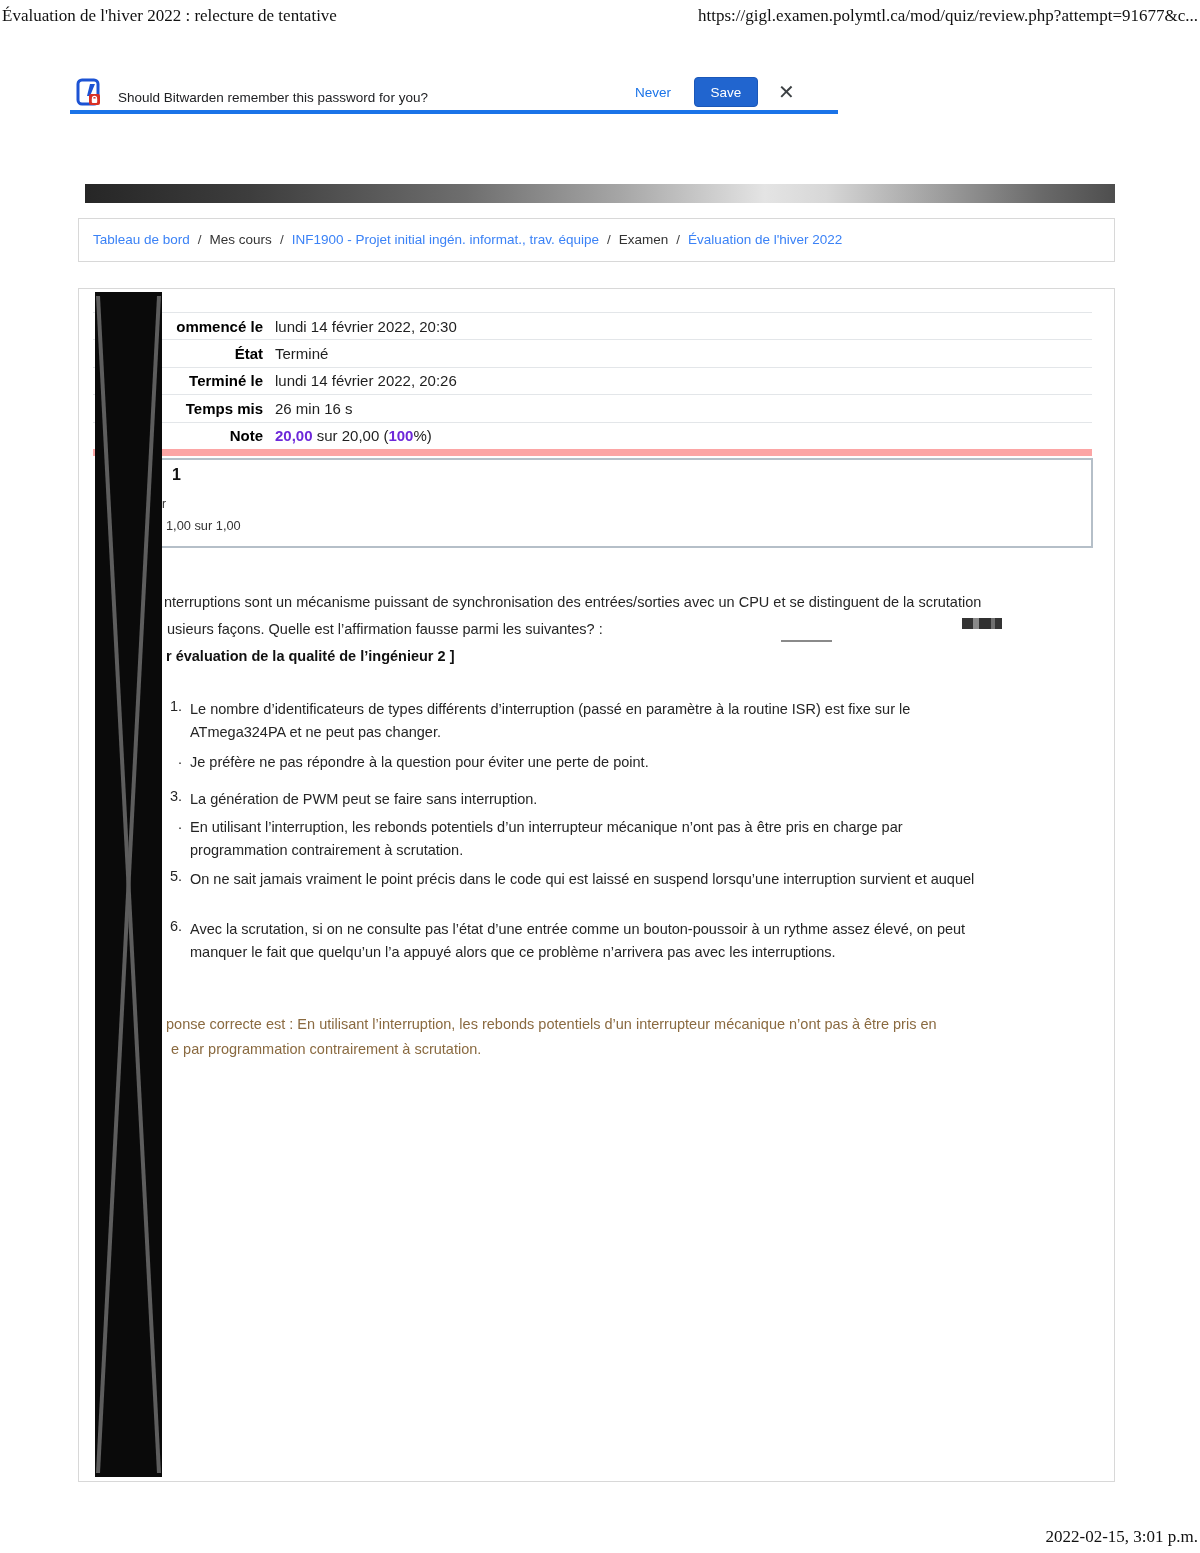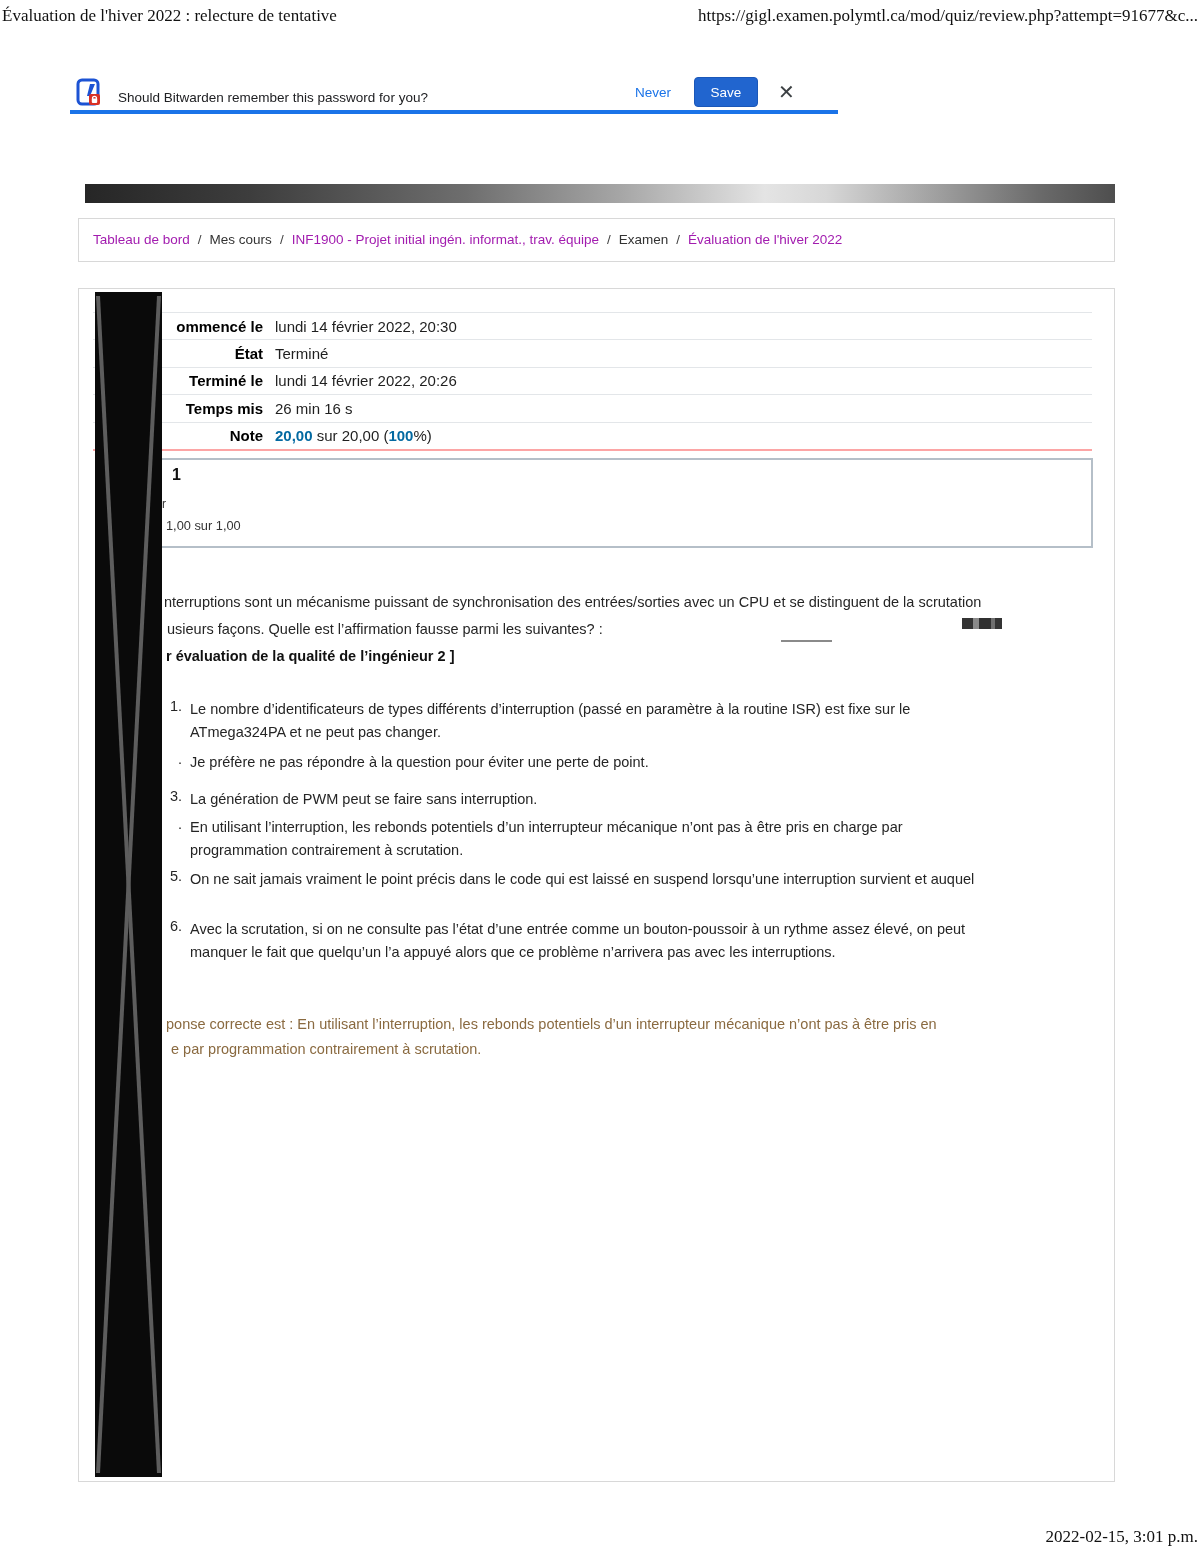--- a/index.html
+++ b/index.html
@@ -27,34 +27,34 @@
   #bw-line{left:70px;top:110px;width:768px;height:4px;background:#1a73e8;}
 
   
   #grad-bar{left:85px;top:184px;width:1030px;height:19px;
     background:linear-gradient(90deg,#262626 0%,#3d3d3d 16%,#6e6e6e 37%,#a6a6a6 52%,
                #e4e4e4 66%,#d7d7d7 72%,#9e9e9e 83%,#696969 93%,#4e4e4e 100%);}
 
   
   #bc-box{left:78px;top:218px;width:1037px;height:44px;border:1px solid #d8d8d8;background:#fff;box-sizing:border-box;}
   #breadcrumb{position:absolute;left:14px;top:13px;font-size:13.5px;white-space:nowrap;}
-  .bc-link{color:#a21caf;text-decoration:none;cursor:pointer;}
+  .bc-link{color:#3b82f6;text-decoration:none;cursor:pointer;}
   .bc-text{color:#333;}
   .bc-sep{color:#444;margin:0 8px;}
 
   
   #main-box{left:78px;top:288px;width:1037px;height:1194px;border:1px solid #d8d8d8;background:#fff;box-sizing:border-box;}
 
   
   #summary{left:93px;top:312px;width:999px;font-size:15px;}
   .sum-row{display:flex;align-items:center;height:26.4px;border-top:1px solid #e3e6e9;}
-  .sum-row:last-child{border-bottom:2px solid #fca5a5;}
+  .sum-row:last-child{border-bottom:7px solid #fca5a5;}
   .sum-label{width:170px;text-align:right;font-weight:bold;color:#000;}
   .sum-value{padding-left:12px;color:#1f1f1f;}
-  .sum-value b{color:#0369a1;}
+  .sum-value b{color:#6d28d9;}
 
   
   #q-box{left:160px;top:458px;width:933px;height:90px;border:2px solid #b5bfc8;box-sizing:border-box;background:#fff;}
   #q-num{left:172px;top:466px;font-size:16px;font-weight:bold;color:#111;}
   #q-state{left:162px;top:497px;font-size:12px;color:#333;}
   #q-grade{left:166px;top:518px;font-size:12.8px;color:#333;}
 
   
   .q-text{font-size:14.5px;color:#252525;}
   #q-line1{left:164px;top:594px;}

